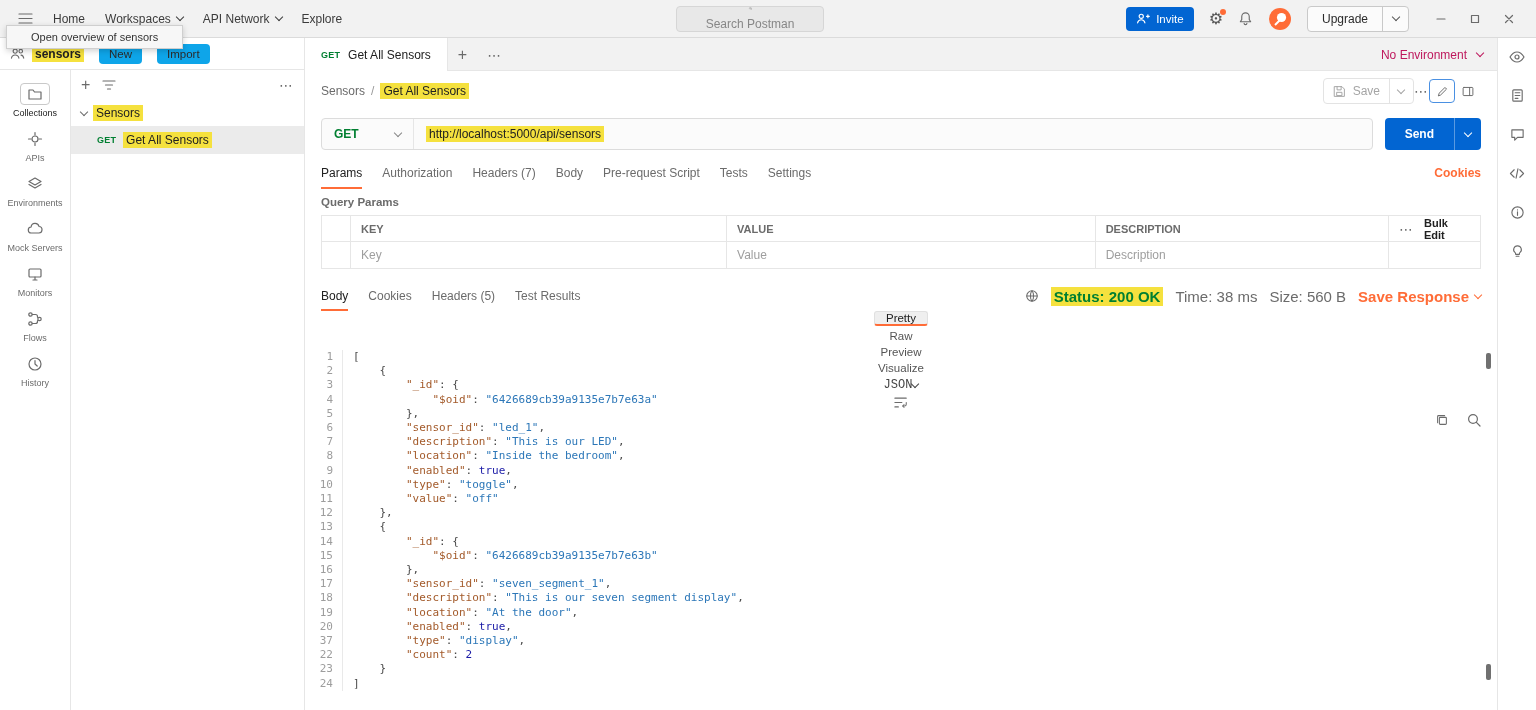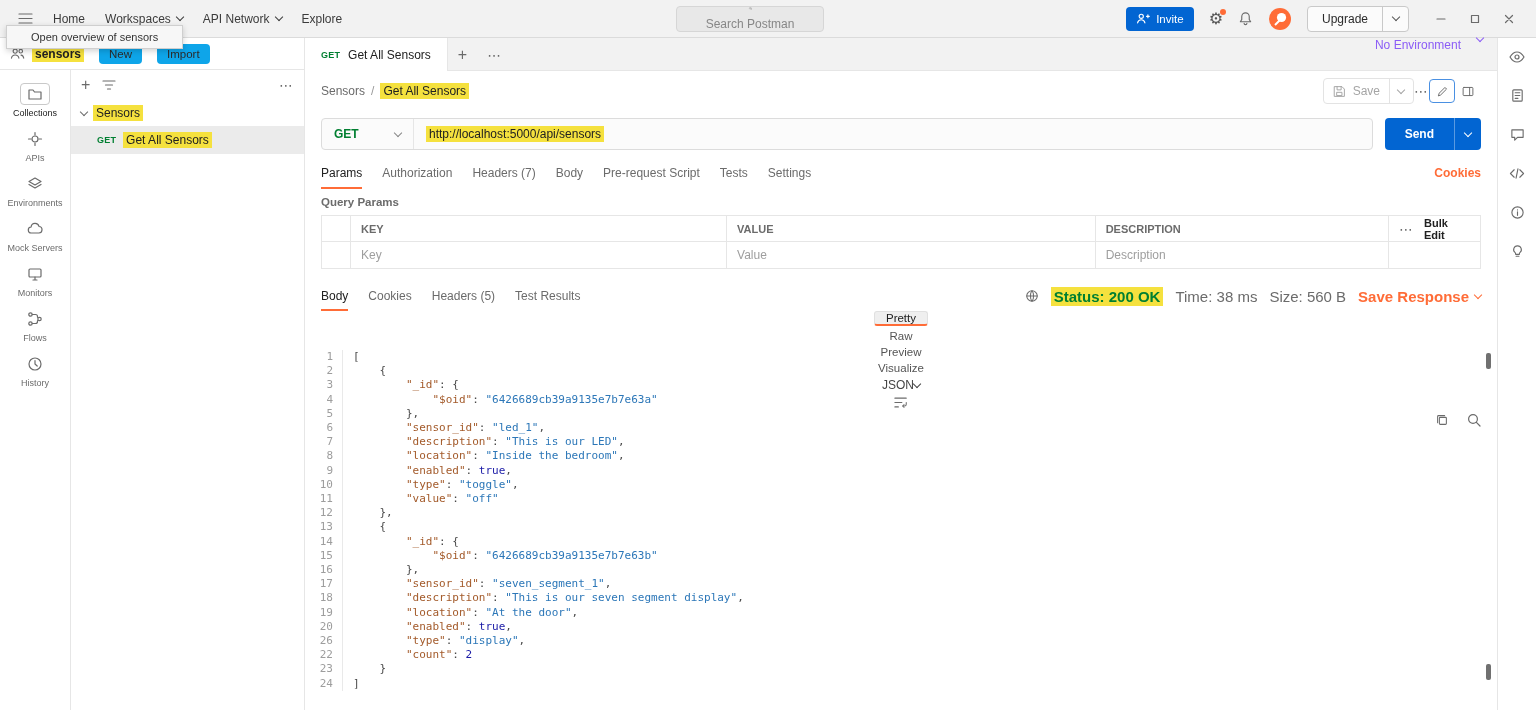--- a/index.html
+++ b/index.html
@@ -64,21 +64,21 @@
   .method-get { color:#007F31; font-size:9px; font-weight:bold; letter-spacing:.2px; }
 
   
   .main { flex:1; display:flex; flex-direction:column; min-width:0; background:#fff; }
   .tabbar { position:relative; height:33px; background:#F2F2F2; display:flex; align-items:stretch; }
   .tabbar::after { content:""; position:absolute; left:0; right:0; bottom:0; height:1px; background:#E6E6E6; }
   .tab-active { position:relative; z-index:1; background:#fff; border-right:1px solid #E6E6E6;
     display:flex; align-items:center; gap:8px; padding:0 16px; cursor:pointer; }
   .tab-name { font-size:12px; color:#212121; }
   .tabbar .tb-plus, .tabbar .tb-more { display:flex; align-items:center; padding:0 10px; cursor:pointer; }
-  .env-select { margin-left:auto; display:flex; align-items:flex-start; gap:16px; color:#8b5cf6; padding:0 14px; cursor:pointer; }
+  .env-select { margin-left:auto; display:flex; align-items:center; gap:10px; color:#be185d; padding:0 14px; cursor:pointer; }
 
   .breadcrumb-row { height:40px; display:flex; align-items:center; padding:0 16px; }
   .crumb-muted { color:#6B6B6B; }
   .crumb-sep { color:#9A9A9A; margin:0 6px; }
   .bc-right { margin-left:auto; display:flex; align-items:center; }
   .save-btn { display:flex; align-items:center; gap:7px; color:#A5A5A5; border:1px solid #E3E3E3;
     border-radius:4px; height:26px; padding:0 9px; cursor:pointer; }
   .save-caret { border-left:1px solid #E3E3E3; padding-left:8px; margin-left:2px; height:100%; display:flex; align-items:center; }
   .icon-btn-sq { width:26px; height:24px; display:flex; align-items:center; justify-content:center; border-radius:4px; cursor:pointer; }
   .icon-btn-sq.active-blue { border:1px solid #4A90E2; }
@@ -118,21 +118,21 @@
   .resp-tab { height:100%; display:inline-flex; align-items:center; color:#6B6B6B; cursor:pointer; }
   .resp-tab.active { color:#212121; box-shadow:inset 0 -2px 0 #FF6C37; }
   .resp-meta { margin-left:auto; display:flex; align-items:center; gap:12px; font-size:15px; color:#6B6B6B; }
   .status-ok { color:#007F31; font-weight:bold; }
   .save-response { color:#FF6C37; font-weight:bold; display:inline-flex; align-items:center; gap:6px; cursor:pointer; }
 
   .resp-toolbar { height:34px; display:flex; align-items:center; gap:4px; padding:0 16px;flex-direction:column; }
   .view-tab { height:26px; padding:0 11px; display:inline-flex; align-items:center; color:#555; font-size:11.5px; cursor:pointer; }
   .view-tab.active { background:#EFEFEF; border:1px solid #E0E0E0; border-bottom:2px solid #FF6C37;
     border-radius:3px; color:#212121; }
-  .json-select { height:26px; display:inline-flex; align-items:center; padding:0 10px; color:#444; cursor:pointer; }
+  .json-select { height:26px; display:inline-flex; align-items:center; padding:0 10px; color:#444; cursor:pointer;font-family:Liberation Mono, monospace; }
   .wrap-btn { height:26px; width:28px; display:inline-flex; align-items:center; justify-content:center; cursor:pointer; }
   .rt-right { margin-left:auto; display:flex; align-items:center; gap:18px; }
 
   .code-area { position:relative; flex:1; overflow:hidden; padding-top:5px;
     font-family:"DejaVu Sans Mono",monospace; font-size:11px; line-height:14.2px; }
   .code-line { display:flex; }
   .ln { width:38px; flex:0 0 38px; text-align:right; padding-right:9px; color:#9D9D9D;
     border-right:1px solid #E9E9E9; user-select:none; }
   .lc { white-space:pre; padding-left:10px; color:#4A4A4A; }
   .tok-pun { color:#4A4A4A; }
@@ -564,21 +564,21 @@
             </div>
             <div class="code-line">
               <span class="ln">19</span>
               <span class="lc"><span class="tok-pun">        </span><span class="tok-key">"location"</span><span class="tok-pun">: </span><span class="tok-str">"At the door"</span><span class="tok-pun">,</span></span>
             </div>
             <div class="code-line">
               <span class="ln">20</span>
               <span class="lc"><span class="tok-pun">        </span><span class="tok-key">"enabled"</span><span class="tok-pun">: </span><span class="tok-lit">true</span><span class="tok-pun">,</span></span>
             </div>
             <div class="code-line">
-              <span class="ln">26</span>
+              <span class="ln">37</span>
               <span class="lc"><span class="tok-pun">        </span><span class="tok-key">"type"</span><span class="tok-pun">: </span><span class="tok-str">"display"</span><span class="tok-pun">,</span></span>
             </div>
             <div class="code-line">
               <span class="ln">22</span>
               <span class="lc"><span class="tok-pun">        </span><span class="tok-key">"count"</span><span class="tok-pun">: </span><span class="tok-lit">2</span></span>
             </div>
             <div class="code-line">
               <span class="ln">23</span>
               <span class="lc"><span class="tok-pun">    }</span></span>
             </div>

